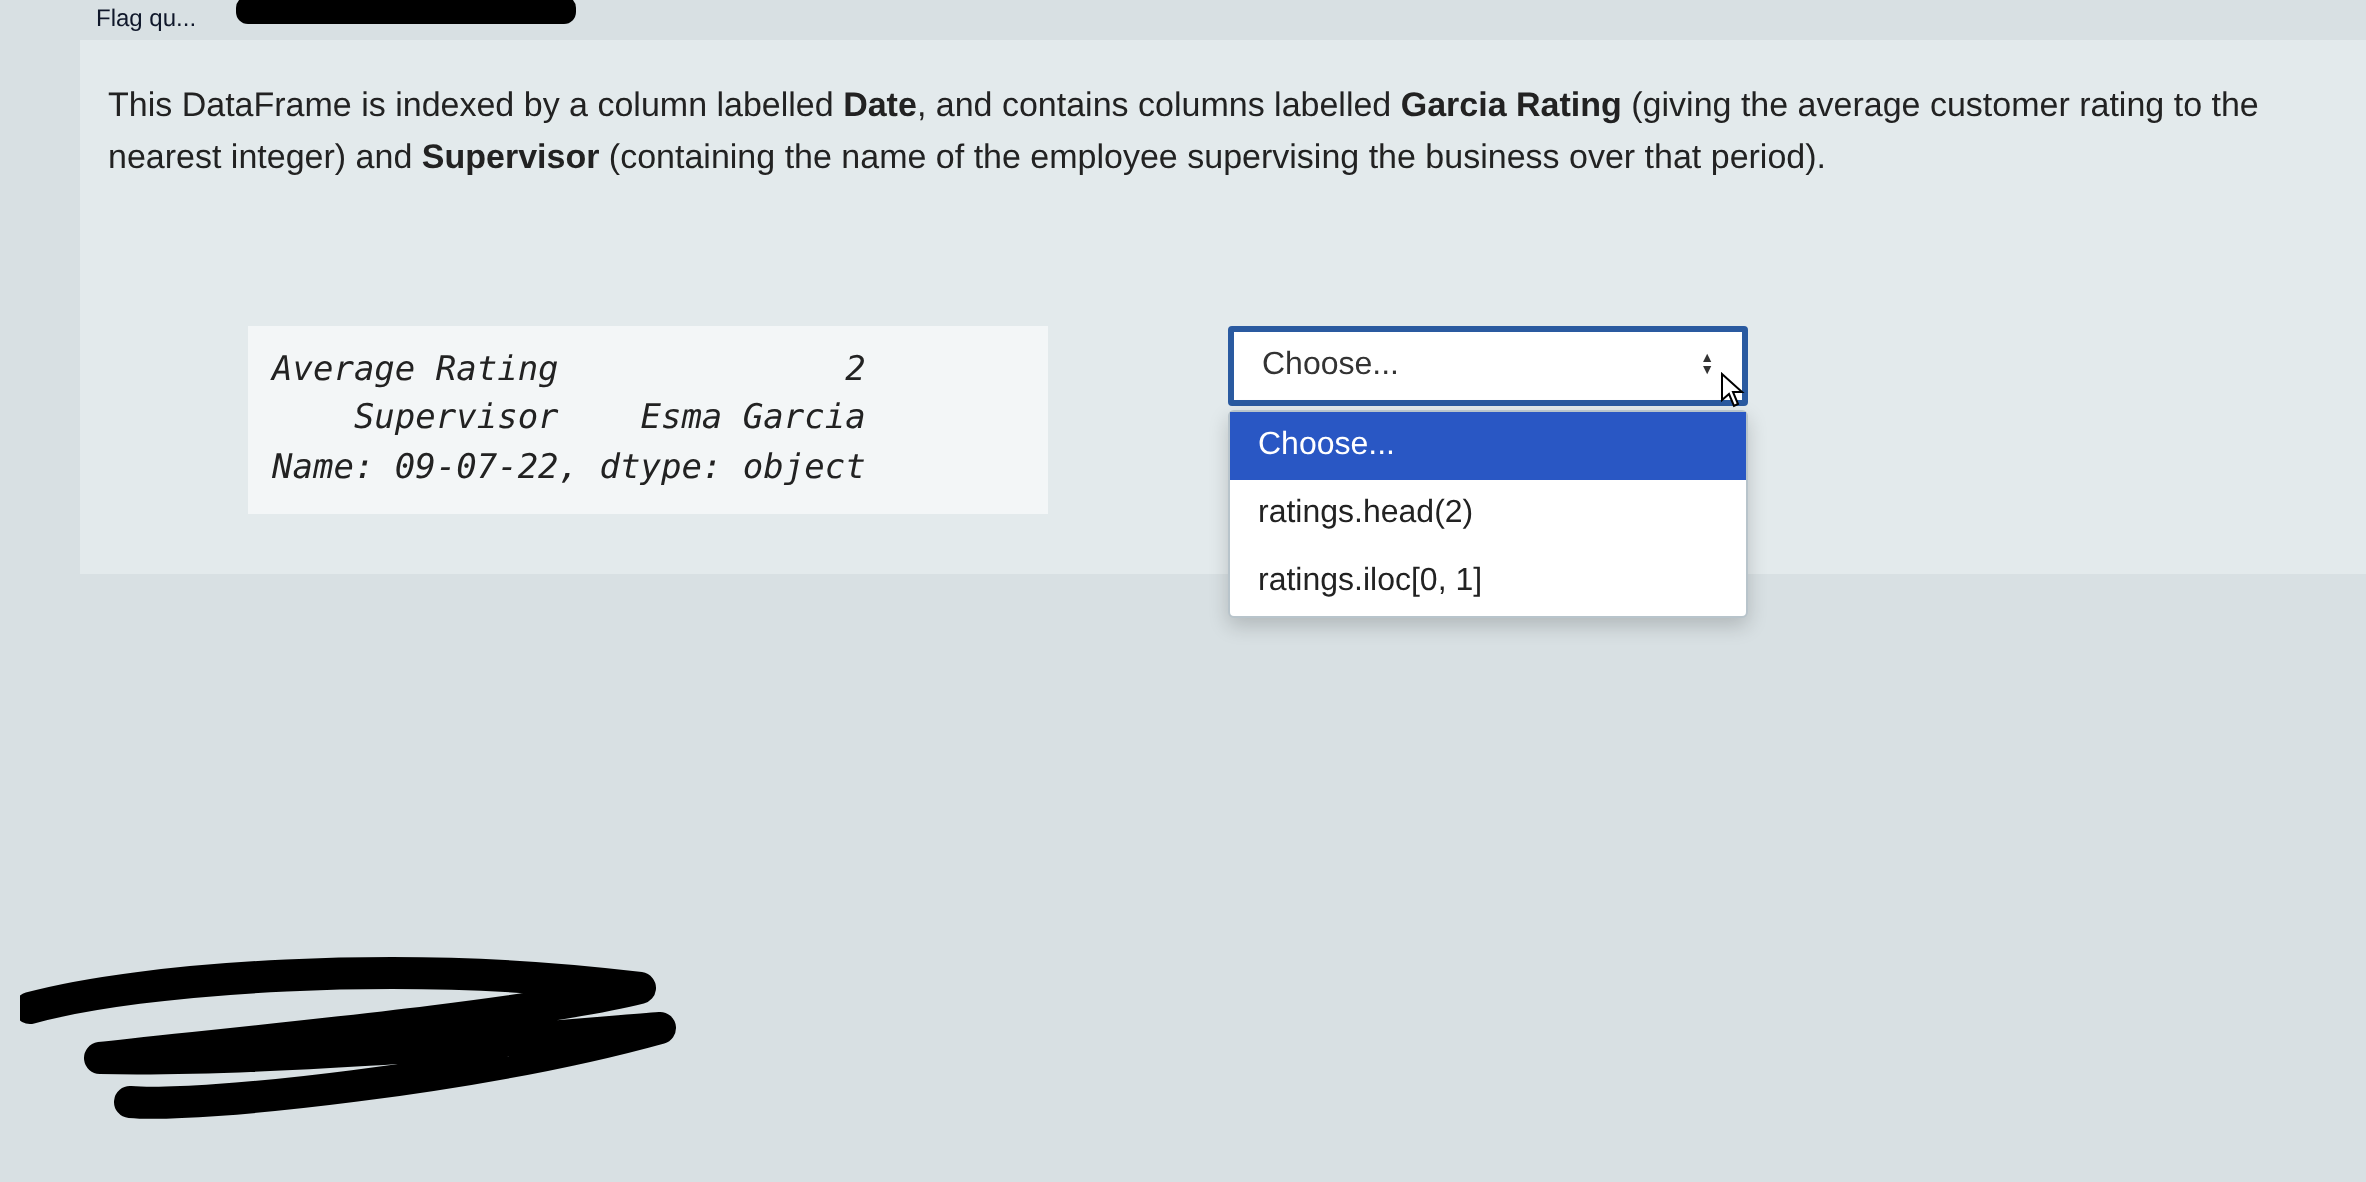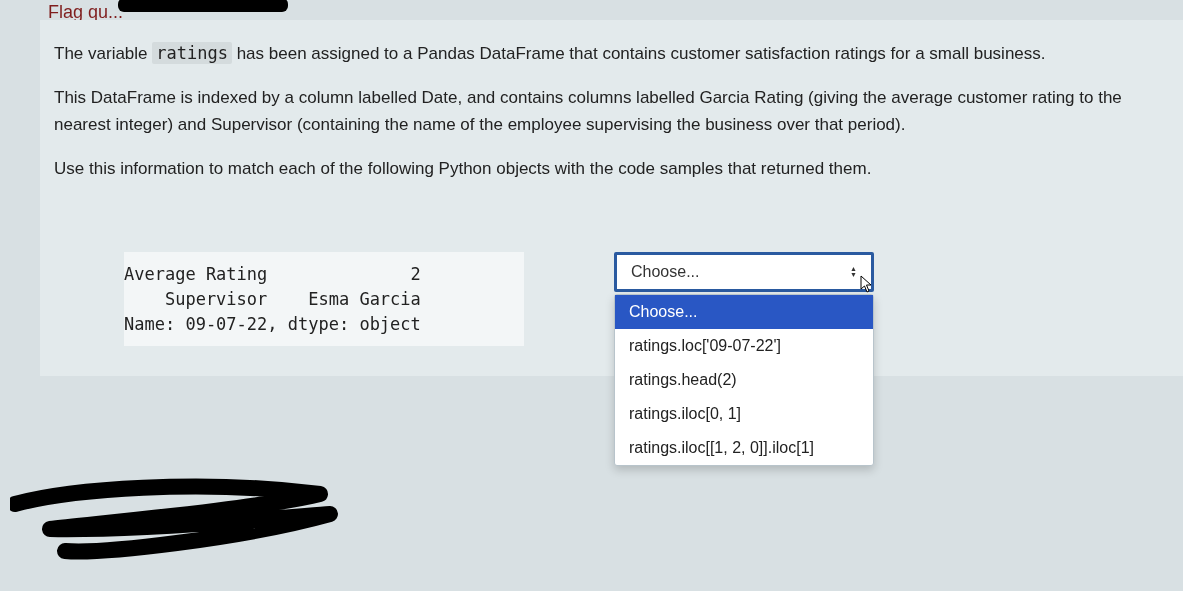--- a/index.html
+++ b/index.html
@@ -8,22 +8,22 @@
       background: #d8e0e3;
       width: 1183px;
       height: 591px;
       overflow: hidden;
       position: relative;
     }
     .flag-link {
       position: absolute;
       top: 2px;
       left: 48px;
-      font-size: 18px;
-      color: #7f1d1d;
+      font-size: 12px;
+      color: #0f172a;
     }
     .question-card {
       position: absolute;
       top: 20px;
       left: 40px;
       right: 0;
       background: #e3eaec;
       padding: 20px 14px 30px 14px;
       color: #1b1b1b;
     }
@@ -32,37 +32,38 @@
       line-height: 1.55;
       color: #222;
     }
     .question-text p { margin-bottom: 18px; }
     .code-inline {
       font-family: ui-monospace, Menlo, Consolas, monospace;
       background: #d4dbdd;
       padding: 1px 4px;
       border-radius: 2px;
     }
-    .bold { font-weight: 400; }
+    .bold { font-weight: 700; }
     .match-area {
       display: flex;
       margin-top: 70px;
       margin-left: 70px;
       gap: 90px;
       align-items: flex-start;
     }
     .code-block {
       background: #f3f6f7;
       font-family: ui-monospace, Menlo, Consolas, monospace;
       font-size: 17px;
       color: #222;
-      padding: 10px 18px 10px 0;
+      padding: 10px 18px 10px 12px;
       white-space: pre;
       line-height: 1.45;
       width: 400px;
+      font-style: italic;
     }
     .select-wrapper {
       position: relative;
     }
     .select-display {
       width: 260px;
       height: 40px;
       background: #fff;
       border: 3px solid #2a5aa0;
       border-radius: 2px;
@@ -133,50 +134,44 @@
 <body>
 
 <div class="flag-link">
   <span>Flag qu...</span>
 </div>
 <div class="top-scribble"></div>
 
 <div class="question-card">
   <div class="question-text">
     <p>
-      <span>The variable </span><span class="code-inline">ratings</span><span> has been assigned to a Pandas DataFrame that contains customer satisfaction ratings for a small business.</span>
-    </p>
-    <p>
       <span>This DataFrame is indexed by a column labelled </span><span class="bold">Date</span><span>, and contains columns labelled </span><span class="bold">Garcia Rating</span><span> (giving the average customer rating to the nearest integer) and </span><span class="bold">Supervisor</span><span> (containing the name of the employee supervising the business over that period).</span>
     </p>
-    <p>Use this information to match each of the following Python objects with the code samples that returned them.</p>
   </div>
 
   <div class="match-area">
     <pre class="code-block">Average Rating              2
     Supervisor    Esma Garcia
 Name: 09-07-22, dtype: object</pre>
 
     <div class="select-wrapper">
       <div class="select-display">
         <span>Choose...</span>
         <span class="arrows">
           <span>▲</span>
             <span>▼</span>
         </span>
       </div>
       <svg class="cursor" viewBox="0 0 16 18">
         <path d="M1 1 L1 14 L4.5 11 L7 17 L9 16 L6.5 10 L11 10 Z" fill="#fff" stroke="#000" stroke-width="1"></path>
       </svg>
       <div class="dropdown-list">
         <div class="dropdown-item selected">Choose...</div>
-        <div class="dropdown-item">ratings.loc['09-07-22']</div>
         <div class="dropdown-item">ratings.head(2)</div>
         <div class="dropdown-item">ratings.iloc[0, 1]</div>
-        <div class="dropdown-item">ratings.iloc[[1, 2, 0]].iloc[1]</div>
       </div>
     </div>
   </div>
 </div>
 
 <svg class="scribble" viewBox="0 0 330 110">
   <path d="M5 45 C 60 30, 190 20, 310 35 C 250 50, 80 65, 40 70 C 130 72, 280 58, 320 55 C 230 80, 90 95, 55 92" stroke="#000" stroke-width="16" fill="none" stroke-linecap="round" stroke-linejoin="round"></path>
 </svg>
 
 </body></html>

